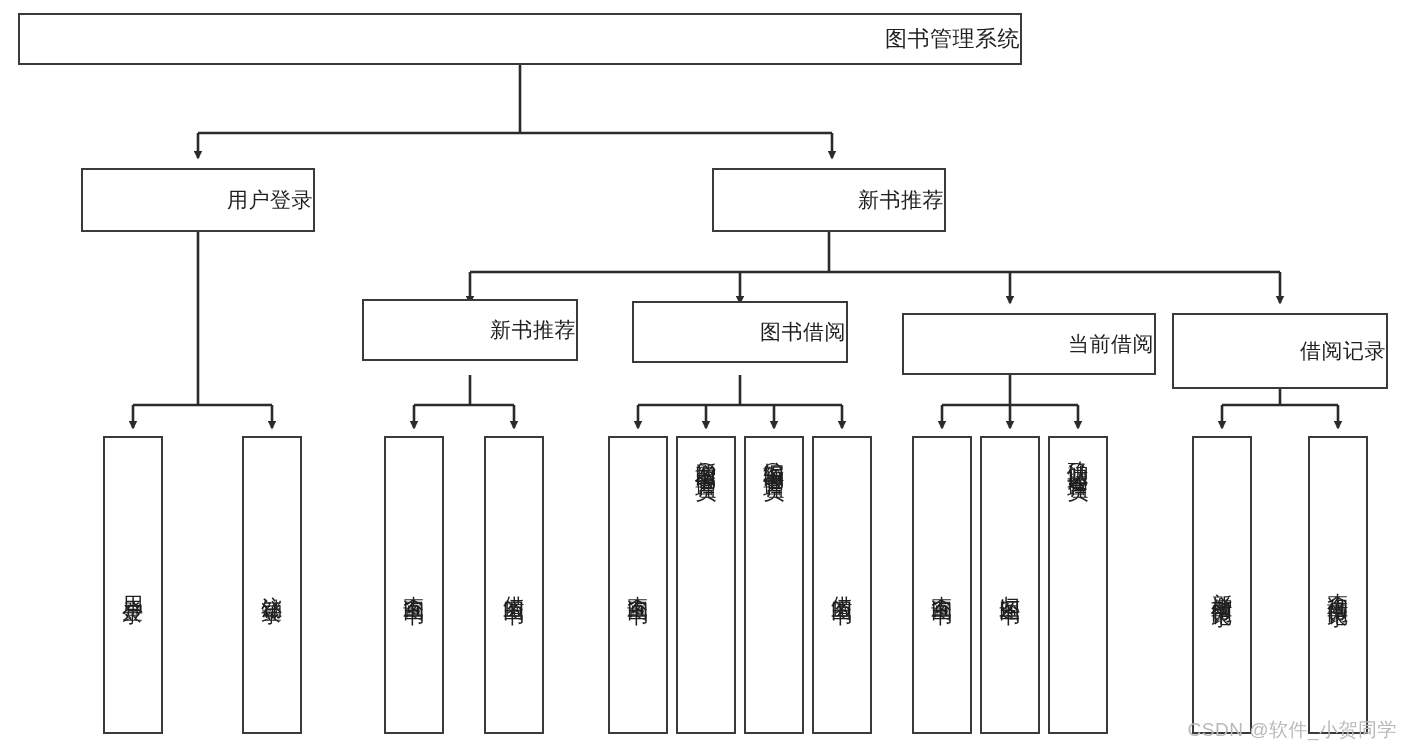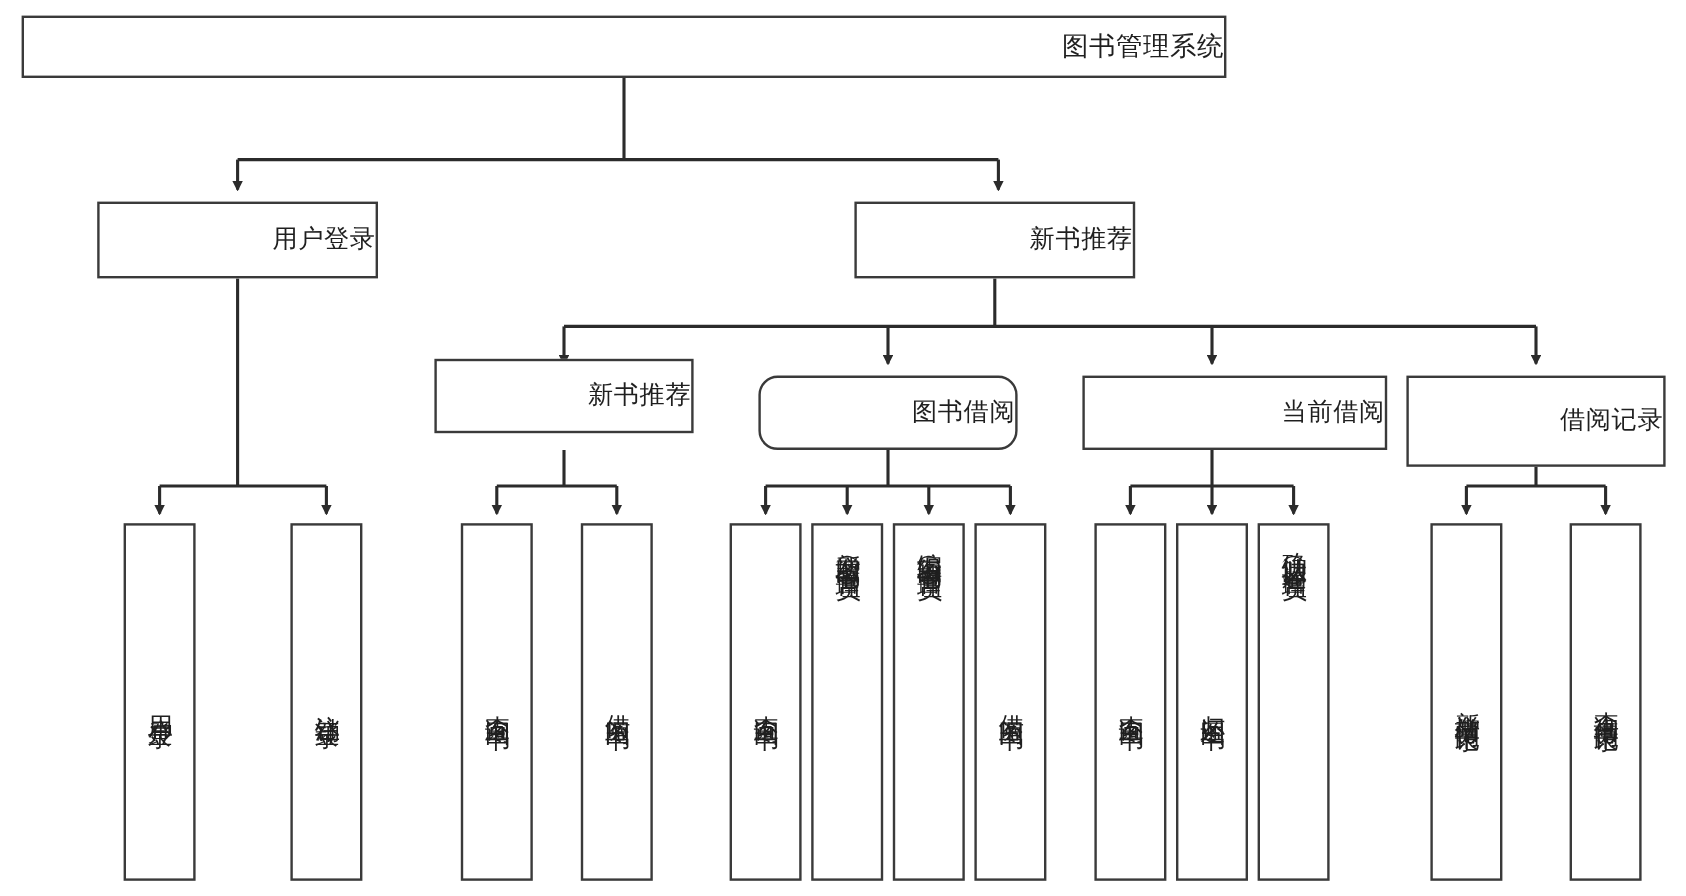--- a/index.html
+++ b/index.html
@@ -141,21 +141,21 @@
   <div class="node horiz" style="left:81px; top:168px; width:234px; height:64px;">
     <span class="node-label">用户登录</span>
   </div>
   <div class="node horiz" style="left:712px; top:168px; width:234px; height:64px;">
     <span class="node-label">新书推荐</span>
   </div>
 
   <div class="node horiz" style="left:362px; top:299px; width:216px; height:62px;">
     <span class="node-label">新书推荐</span>
   </div>
-  <div class="node horiz" style="left:632px; top:313px; width:216px; height:62px;border-radius:16px;">
+  <div class="node horiz" style="left:632px; top:301px; width:216px; height:62px;">
     <span class="node-label">图书借阅</span>
   </div>
   <div class="node horiz" style="left:902px; top:313px; width:254px; height:62px;">
     <span class="node-label">当前借阅</span>
   </div>
   <div class="node horiz" style="left:1172px; top:313px; width:216px; height:76px;">
     <span class="node-label">借阅记录</span>
   </div>
 
   <div class="node leaf" style="left:103px; top:436px; width:60px; height:298px;">
@@ -195,14 +195,15 @@
     <span class="node-label">确认归还（管理员）</span>
   </div>
 
   <div class="node leaf" style="left:1192px; top:436px; width:60px; height:298px;">
     <span class="node-label">新增借阅记录</span>
   </div>
   <div class="node leaf" style="left:1308px; top:436px; width:60px; height:298px;">
     <span class="node-label">查询借阅记录</span>
   </div>
 
+  <div class="watermark">CSDN @软件_小贺同学</div>
 
 </div>
 
 </body></html>

